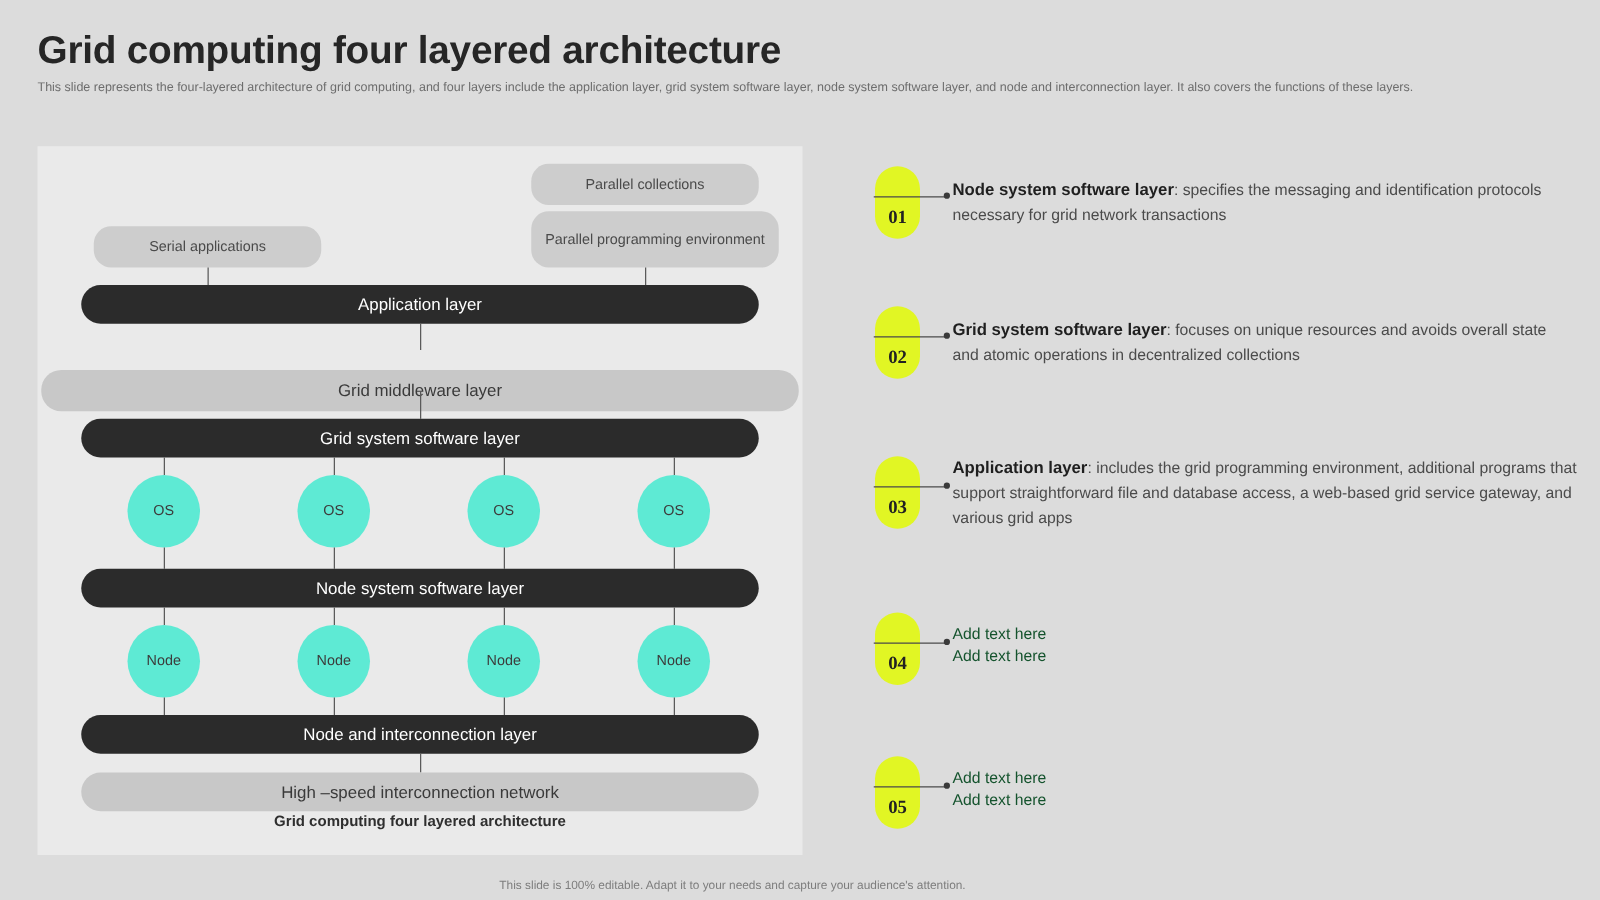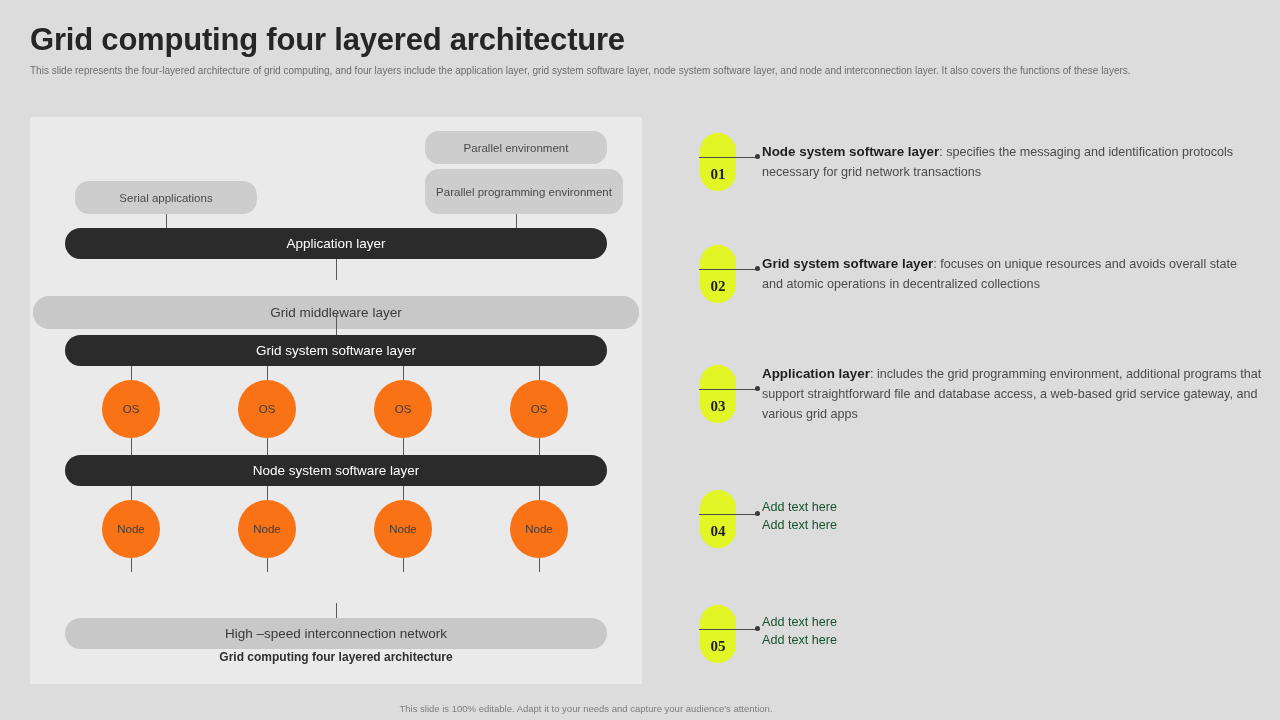--- a/index.html
+++ b/index.html
@@ -80,21 +80,21 @@
     text-align: center;
     box-sizing: border-box;
     padding: 0 8px;
   }
 
   .circle {
     position: absolute;
     width: 58px;
     height: 58px;
     border-radius: 50%;
-    background: #f97316;
+    background: #5eead4;
     color: #3c3c3c;
     font-size: 11.5px;
     display: flex;
     align-items: center;
     justify-content: center;
   }
 
   .vline {
     position: absolute;
     width: 1px;
@@ -197,21 +197,21 @@
 </style>
 </head>
 <body>
 
 <div id="slide-title">Grid computing four layered architecture</div>
 <div id="slide-subtitle">This slide represents the four-layered architecture of grid computing, and four layers include the application layer, grid system software layer, node system software layer, and node and interconnection layer. It also covers the functions of these layers.</div>
 
 <div id="diagram-panel">
 
   <div class="chip" style="left:395px; top:14px; width:182px; height:33px;">
-    <span>Parallel environment</span>
+    <span>Parallel collections</span>
   </div>
 
   <div class="chip" style="left:395px; top:52px; width:198px; height:45px;">
     <span>Parallel programming environment</span>
   </div>
 
   <div class="chip" style="left:45px; top:64px; width:182px; height:33px;">
     <span>Serial applications</span>
   </div>
 
@@ -277,20 +277,23 @@
   </div>
   <div class="circle" style="left:480px; top:383px;">
     <span>Node</span>
   </div>
 
   <div class="vline" style="left:101px; top:441px; height:14px;"></div>
   <div class="vline" style="left:237px; top:441px; height:14px;"></div>
   <div class="vline" style="left:373px; top:441px; height:14px;"></div>
   <div class="vline" style="left:509px; top:441px; height:14px;"></div>
 
+  <div class="bar bar-dark" style="left:35px; top:455px; width:542px; height:31px;">
+    <span>Node and interconnection layer</span>
+  </div>
 
   <div class="vline" style="left:306px; top:486px; height:15px;"></div>
 
   <div class="bar bar-grey" style="left:35px; top:501px; width:542px; height:31px;">
     <span>High –speed interconnection network</span>
   </div>
 
   <div id="diagram-caption">Grid computing four layered architecture</div>
 </div>
 

